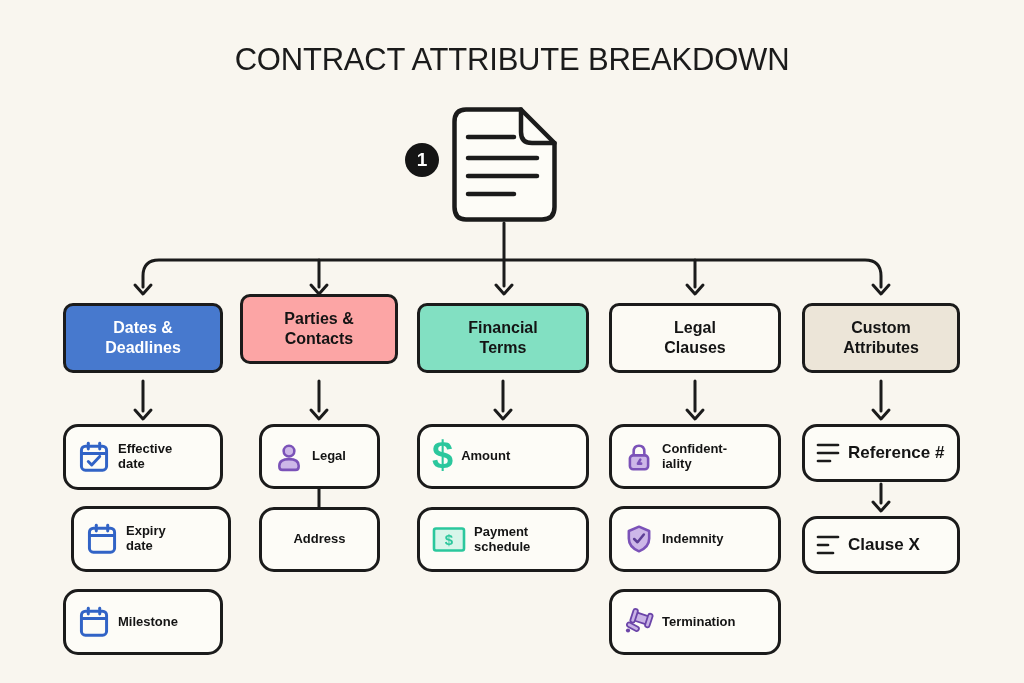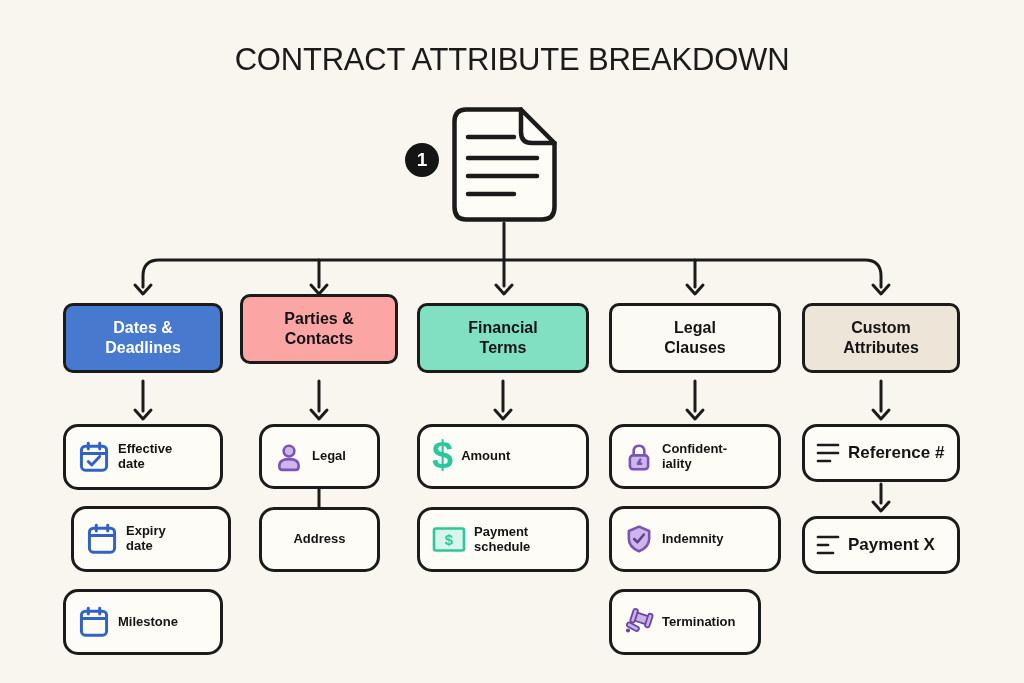--- a/index.html
+++ b/index.html
@@ -190,21 +190,21 @@
     <span class="icon">
       <svg width="30" height="30" viewBox="0 0 28 28">
         <g stroke="#7B52B8" stroke-width="2.4" fill="none" stroke-linecap="round" stroke-linejoin="round">
           <path d="M14 2.5 L23.5 6.5 V13.5 Q23.5 21.5 14 25.5 Q4.5 21.5 4.5 13.5 V6.5 Z" fill="#CDB7E8"></path>
           <path d="M9.5 14 L12.6 17 L18.5 9.8" stroke="#5E3F96"></path>
         </g>
       </svg>
     </span>
     <span class="lbl">Indemnity</span>
   </div>
-  <div class="item" style="left:609px;top:589px;width:152px;height:66px;">
+  <div class="item" style="left:609px;top:589px;width:172px;height:66px;">
     <span class="icon">
       <svg width="30" height="30" viewBox="0 0 30 30">
         <g fill="#C9B3E6" stroke="#6B44A8" stroke-width="1.8" stroke-linejoin="round">
           <g transform="rotate(18 17 11)">
             <rect x="9" y="7" width="17" height="8.5" rx="3"></rect>
             <rect x="7.5" y="4" width="4.5" height="14" rx="2.2"></rect>
             <rect x="23" y="4" width="4.5" height="14" rx="2.2"></rect>
           </g>
           <rect x="2.5" y="17.5" width="13" height="4.5" rx="2.25" transform="rotate(28 9 19.5)"></rect>
           <circle cx="4" cy="23.5" r="2.1" fill="#6B44A8" stroke="none"></circle>
@@ -229,16 +229,16 @@
   <div class="item tight" style="left:802px;top:516px;width:158px;height:58px;">
     <span class="icon">
       <svg width="28" height="28" viewBox="0 0 28 28">
         <g stroke="#1B1B1B" stroke-width="2.7" fill="none" stroke-linecap="round">
           <path d="M4 6 H24"></path>
             <path d="M4 14 H14"></path>
             <path d="M4 22 H19"></path>
         </g>
       </svg>
     </span>
-    <span class="lbl">Payment X</span>
+    <span class="lbl">Clause X</span>
   </div>
 
 </div>
 
 </body></html>

